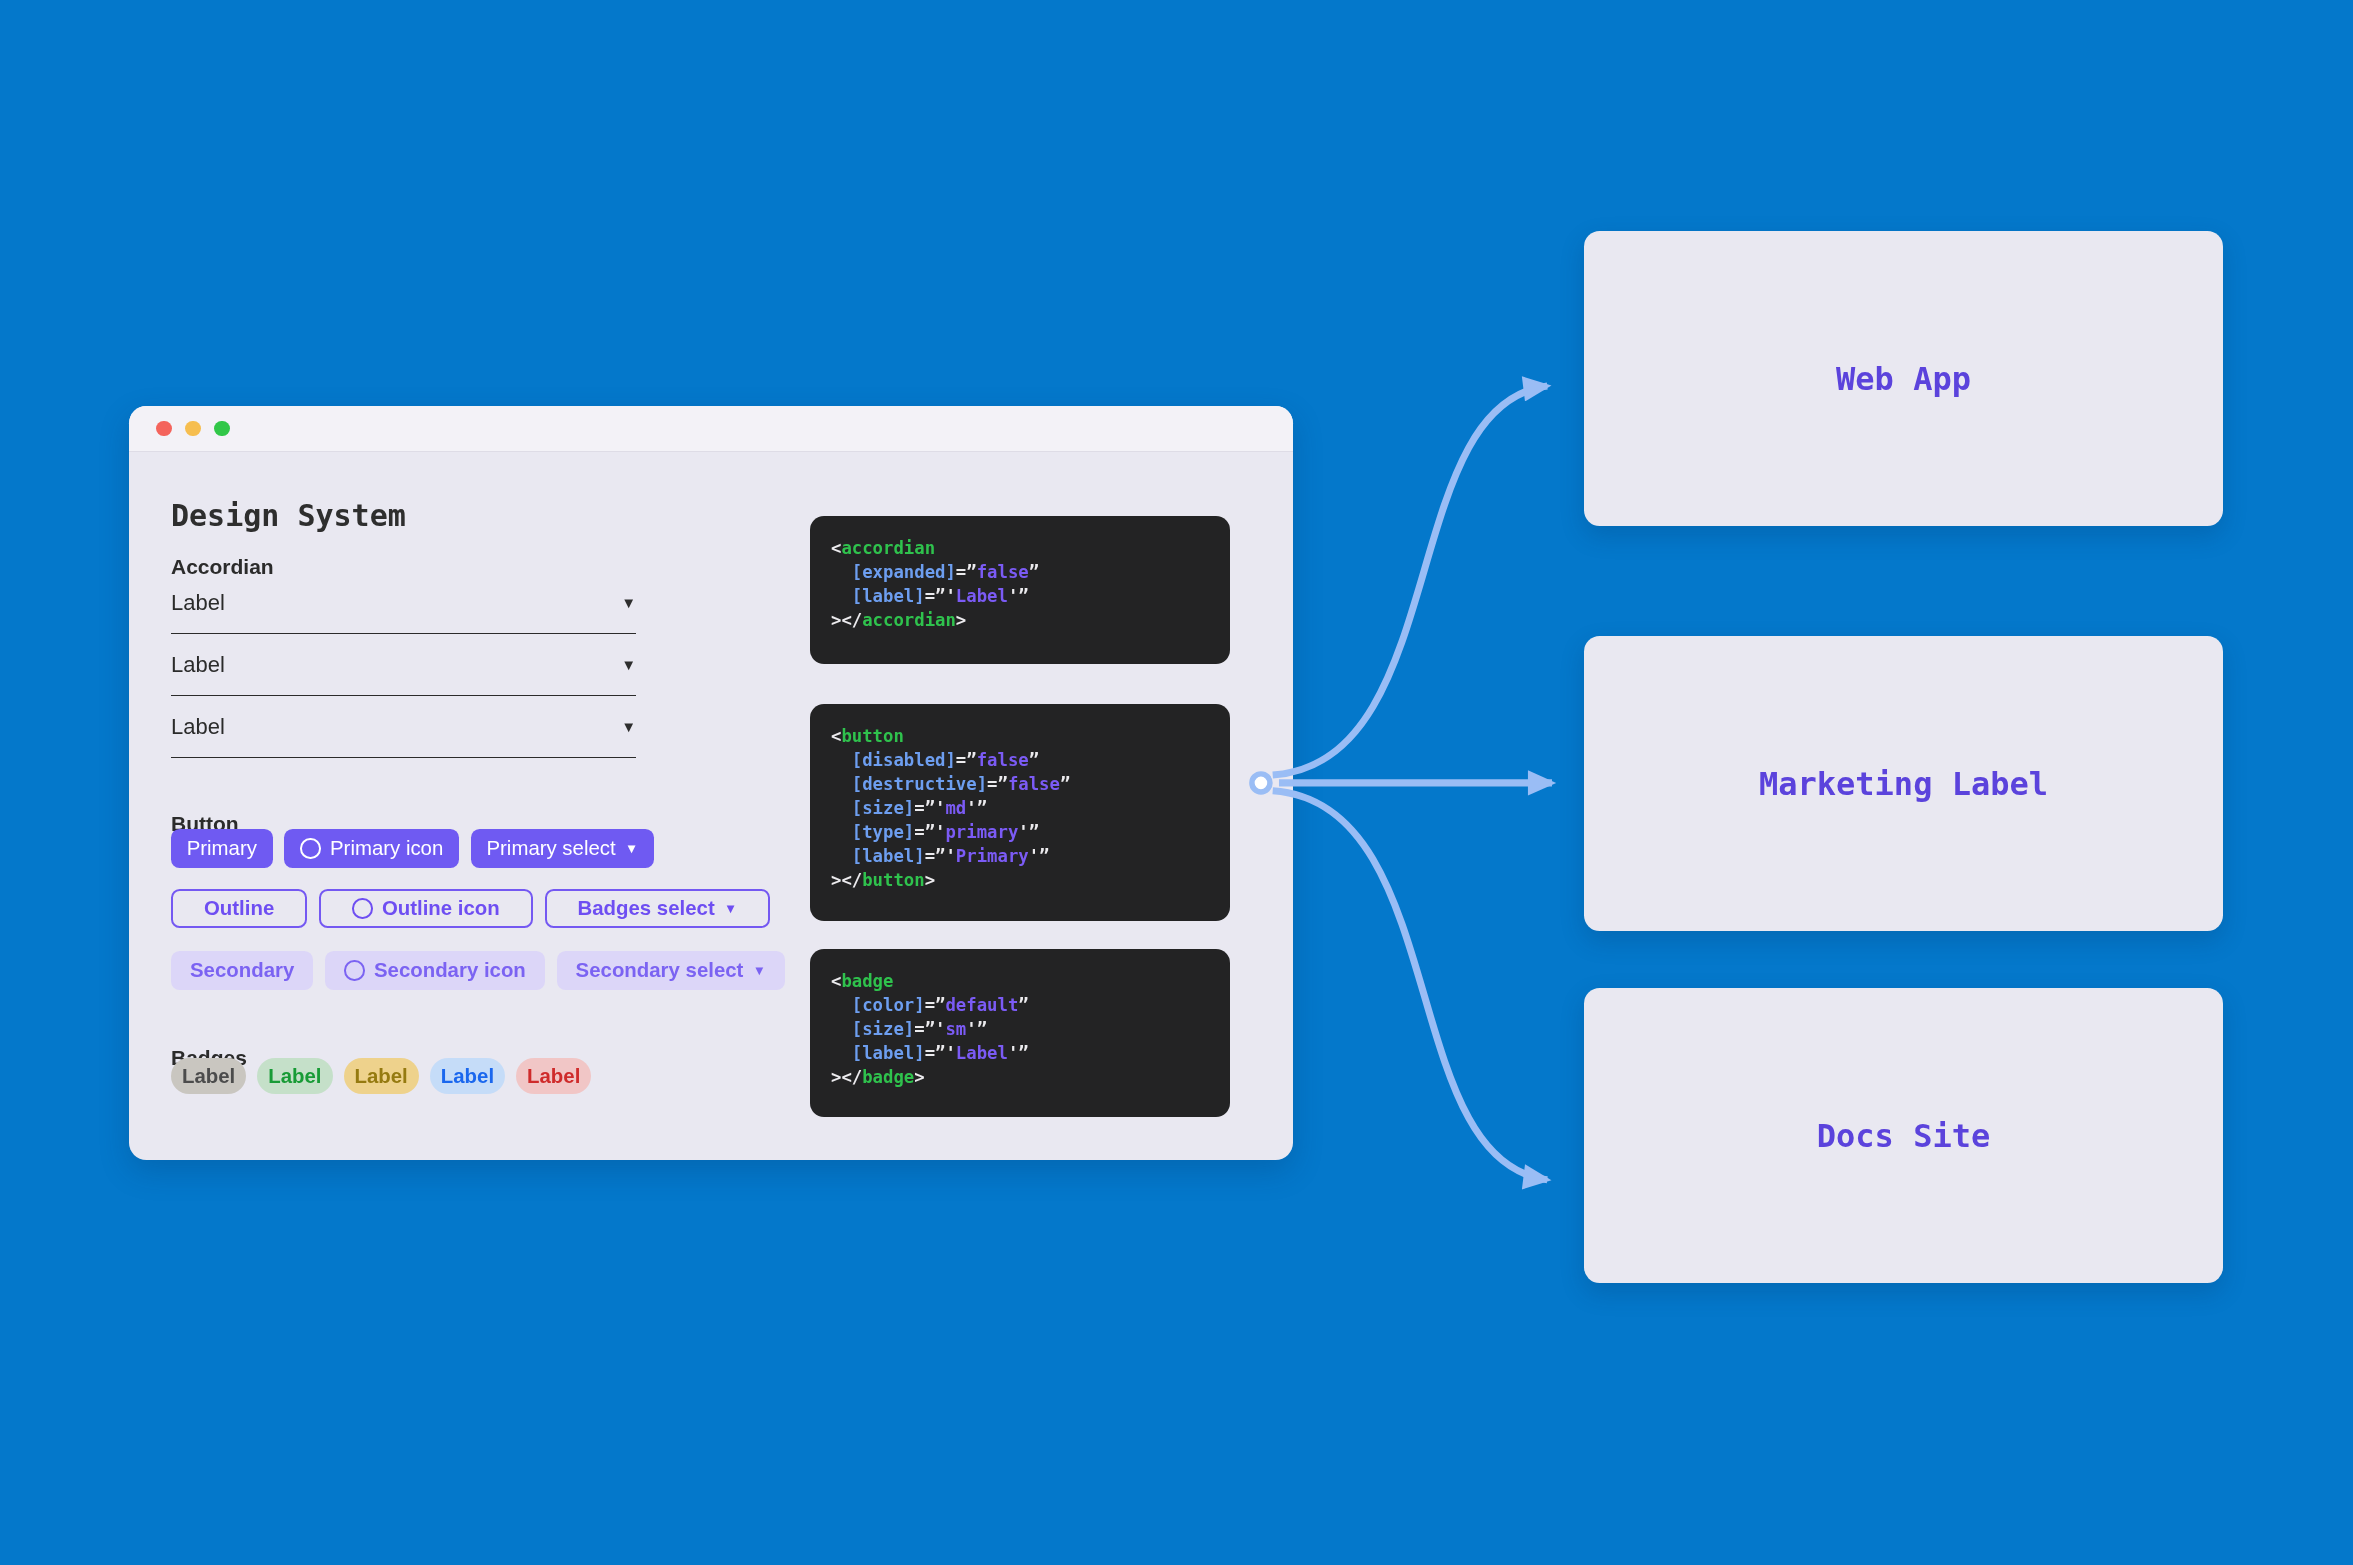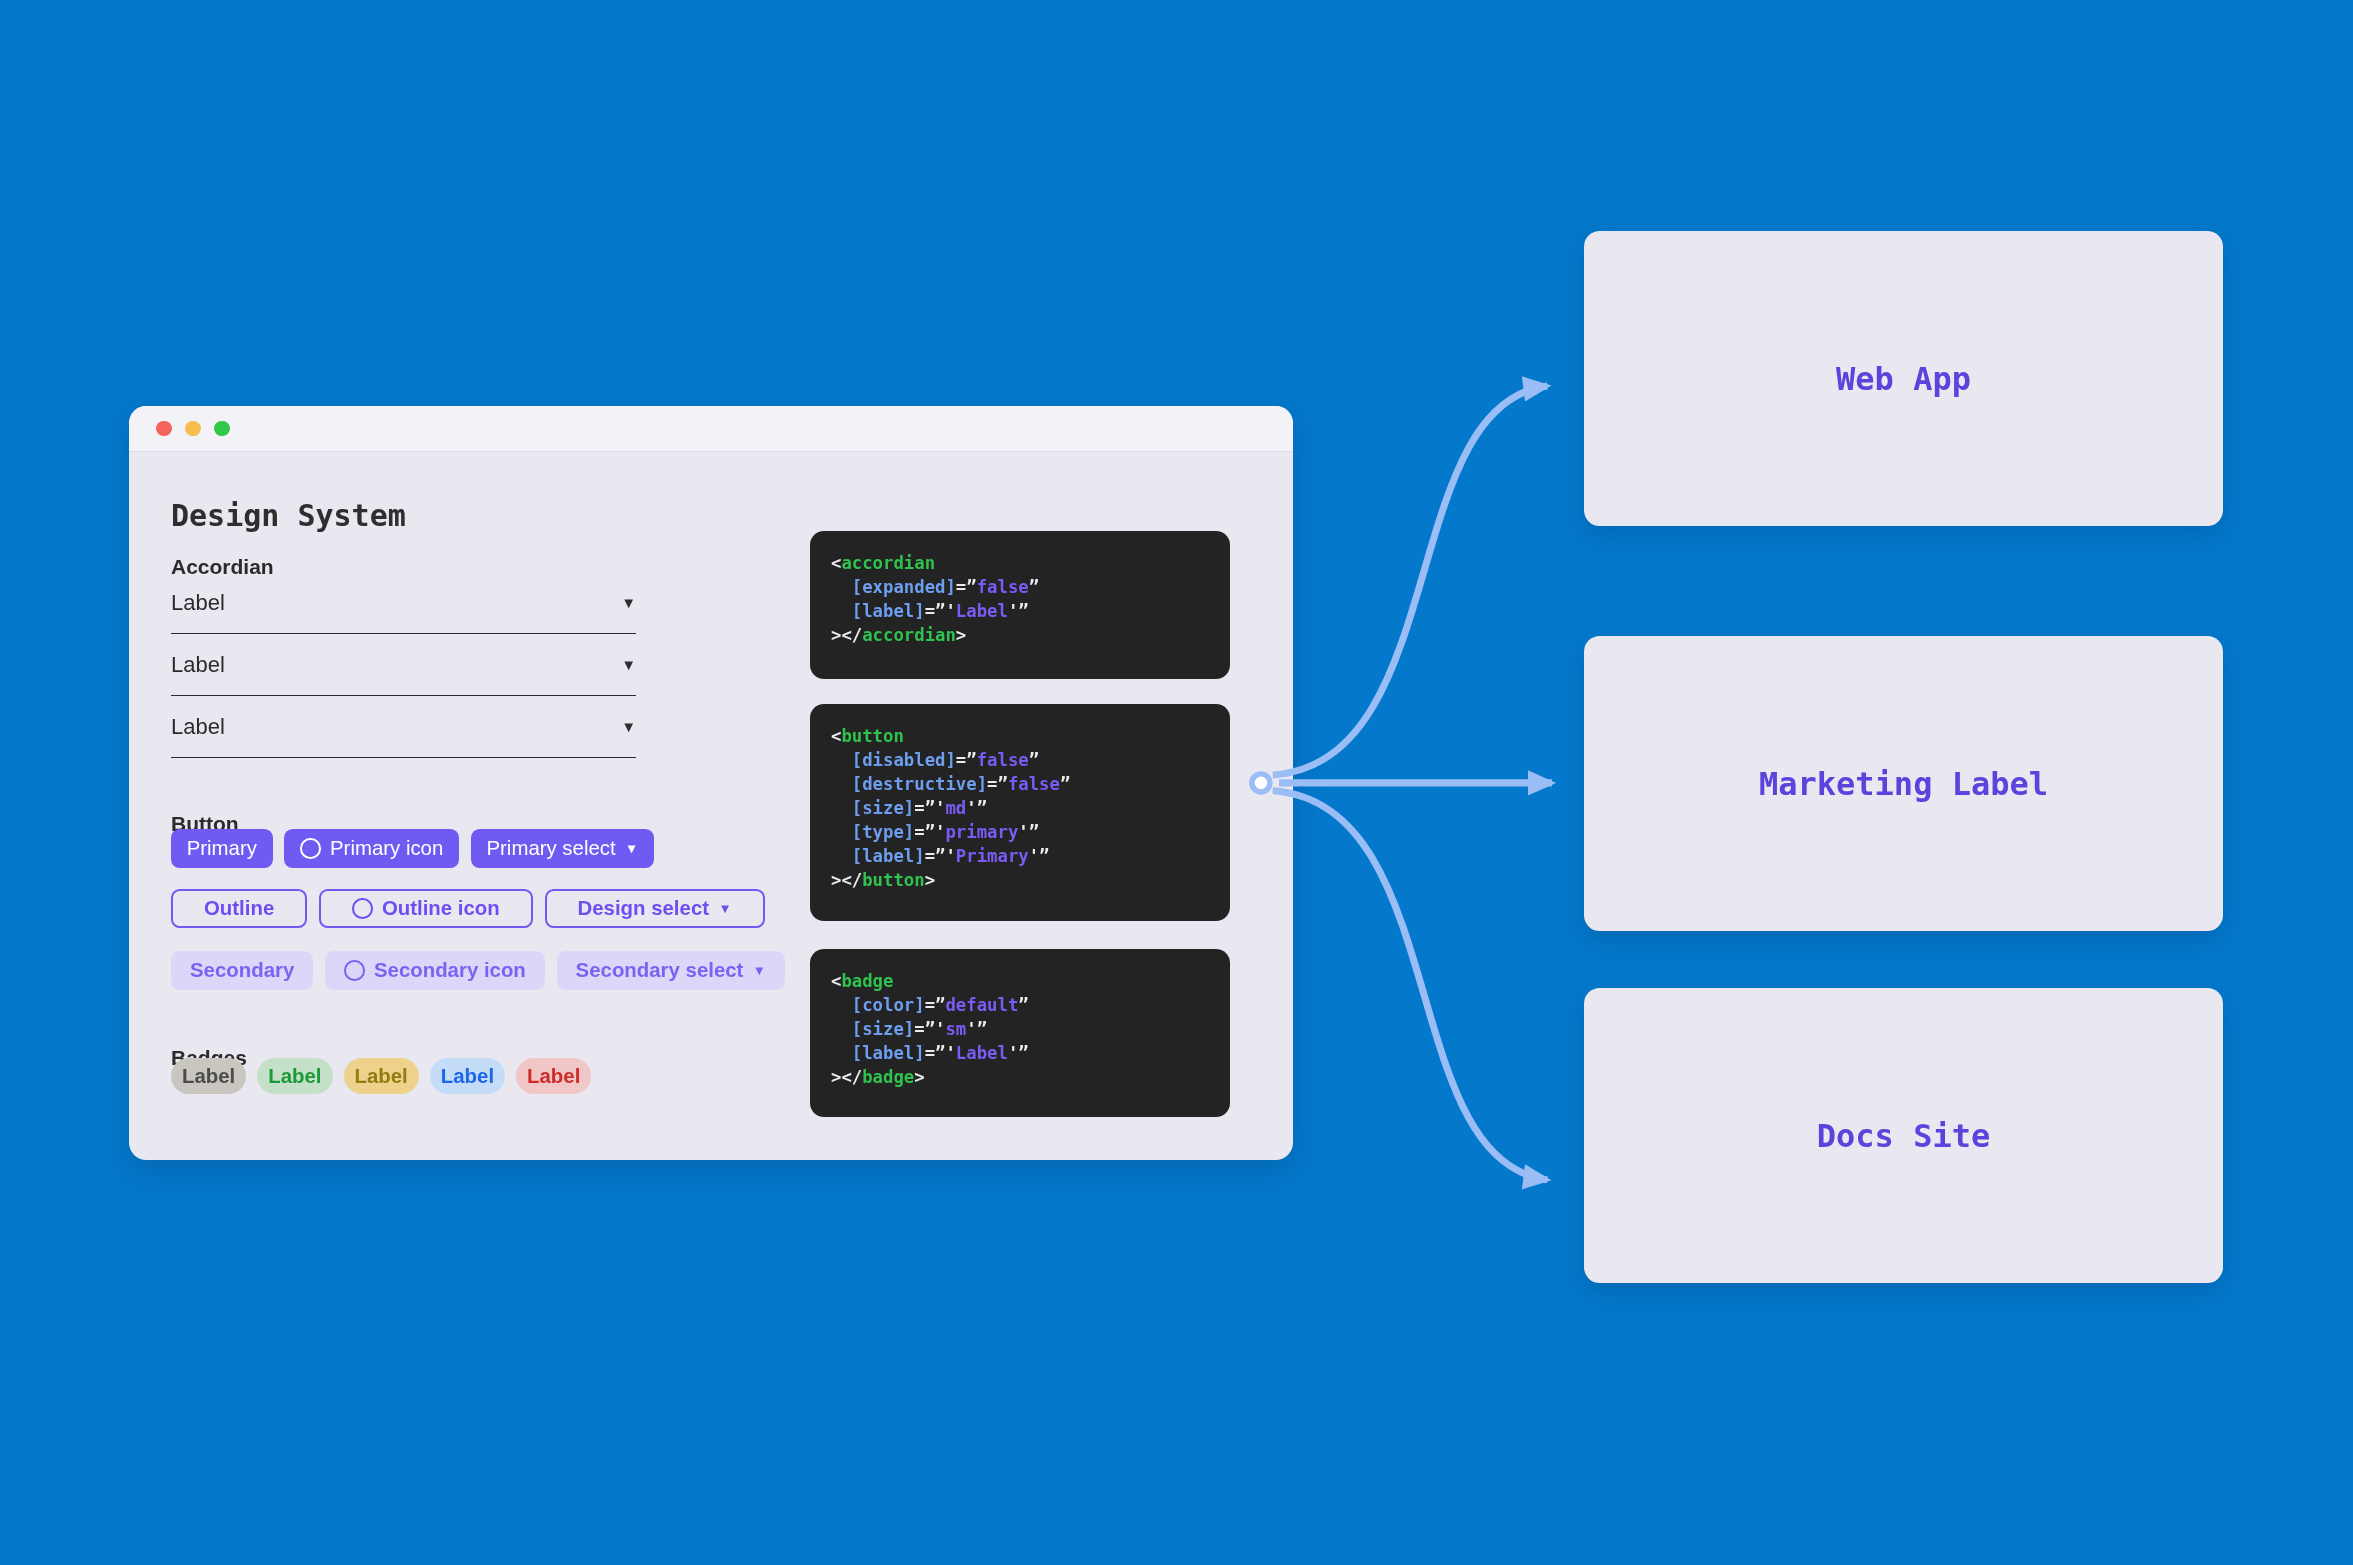--- a/index.html
+++ b/index.html
@@ -36,21 +36,21 @@
 
   .badge-row{position:absolute;left:42px;top:652px;display:flex;gap:11px;}
   .badge{height:36px;border-radius:18px;padding:0 11px;display:inline-flex;align-items:center;
          font-size:20.4px;font-weight:600;}
 
   
   .code{position:absolute;left:810px;width:420px;background:#232324;border-radius:14px;
         padding:19.6px 7.8px 0 21px;box-sizing:border-box;
         font-family:"DejaVu Sans Mono",monospace;font-weight:600;font-size:17.3px;line-height:24px;
         white-space:pre;}
-  .code-0{top:514px;height:148px;} .code-1{top:687px;height:217px;} .code-2{top:932px;height:168px;}
+  .code-0{top:499px;height:148px;} .code-1{top:687px;height:217px;} .code-2{top:932px;height:168px;}
   .tk-p{color:#ecebee;} .tk-t{color:#2fc24d;} .tk-a{color:#6d9ef0;} .tk-v{color:#7b5bf5;}
 
   
   .card{position:absolute;left:1584px;width:639px;height:295px;background:#e9e8f1;border-radius:15.7px;
         display:flex;align-items:center;justify-content:center;box-shadow:0 9.4px 25px rgba(5,45,90,.20);}
   .card-0{top:231px;} .card-1{top:636px;} .card-2{top:988px;}
   .card-title{font-family:"DejaVu Sans Mono",monospace;font-weight:700;font-size:32px;color:#5b43dc;}
 
   
   .overlay{position:absolute;left:0;top:0;width:2354px;height:1565px;pointer-events:none;z-index:5;}
@@ -103,21 +103,21 @@
 
     <div class="btn-row row-outline">
       <button class="btn outline">
         <span>Outline</span>
       </button>
       <button class="btn outline">
         <span class="circle-icon"></span>
         <span>Outline icon</span>
       </button>
       <button class="btn outline">
-        <span>Design select</span>
+        <span>Badges select</span>
         <span class="caret">▼</span>
       </button>
     </div>
 
     <div class="btn-row row-secondary">
       <button class="btn secondary">
         <span>Secondary</span>
       </button>
       <button class="btn secondary">
         <span class="circle-icon"></span>

